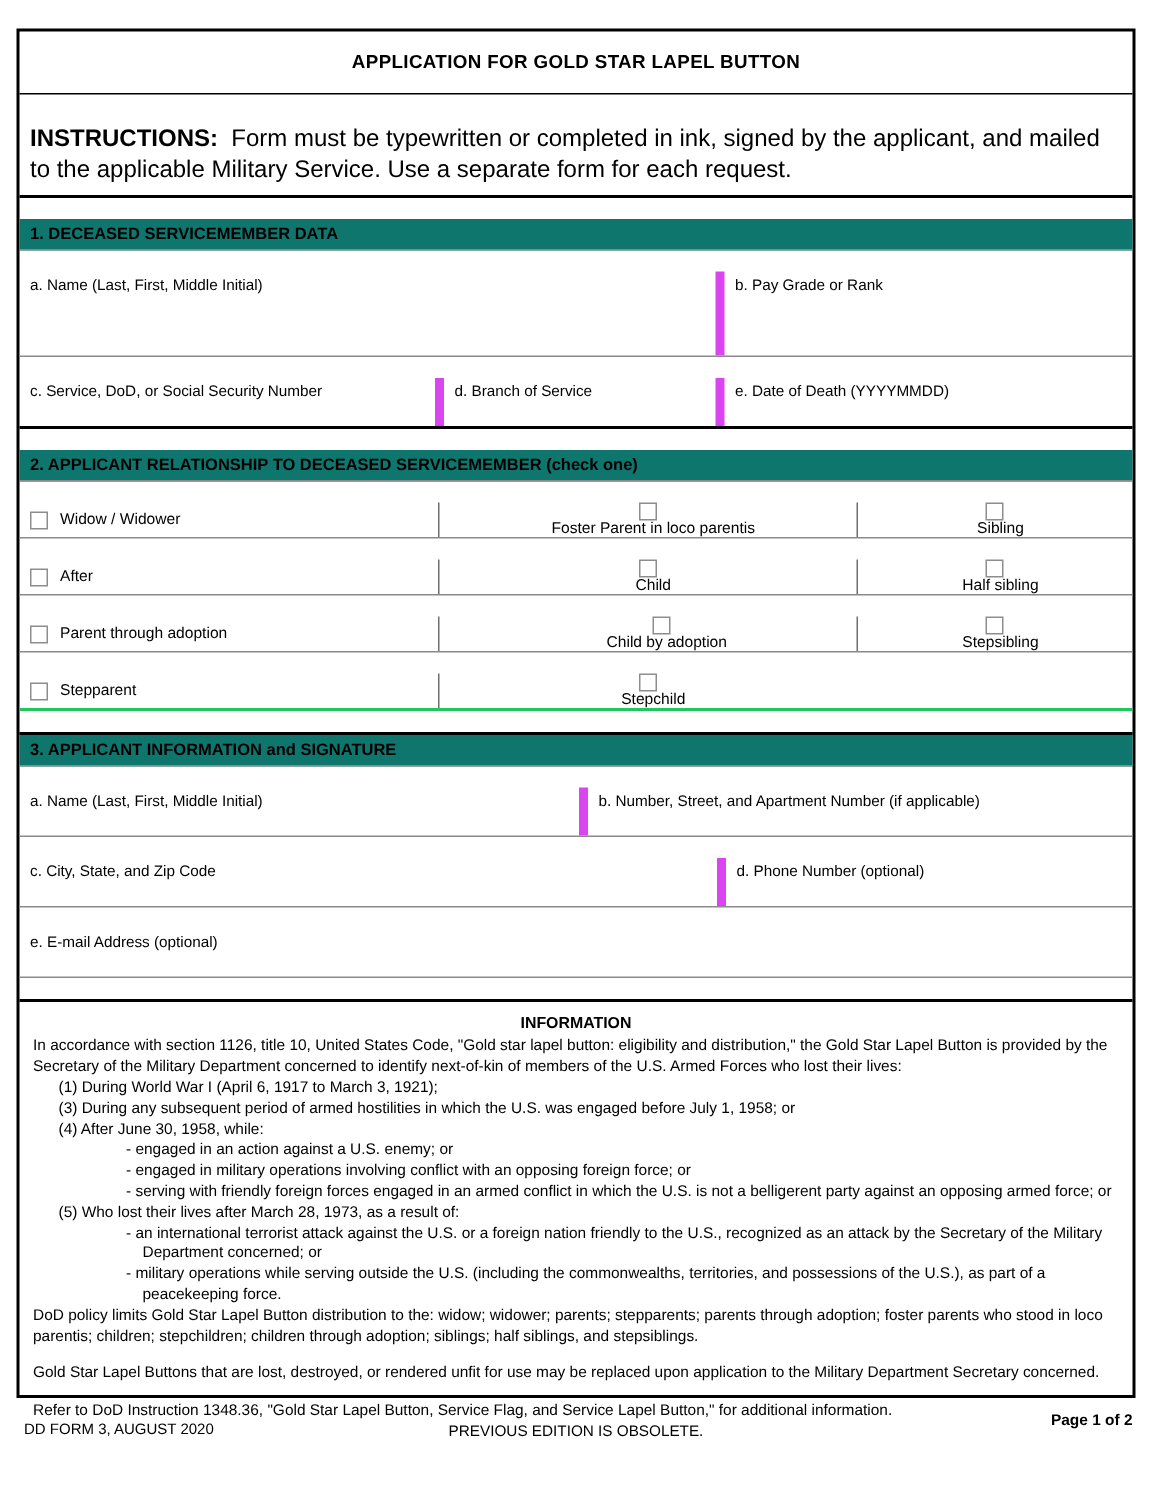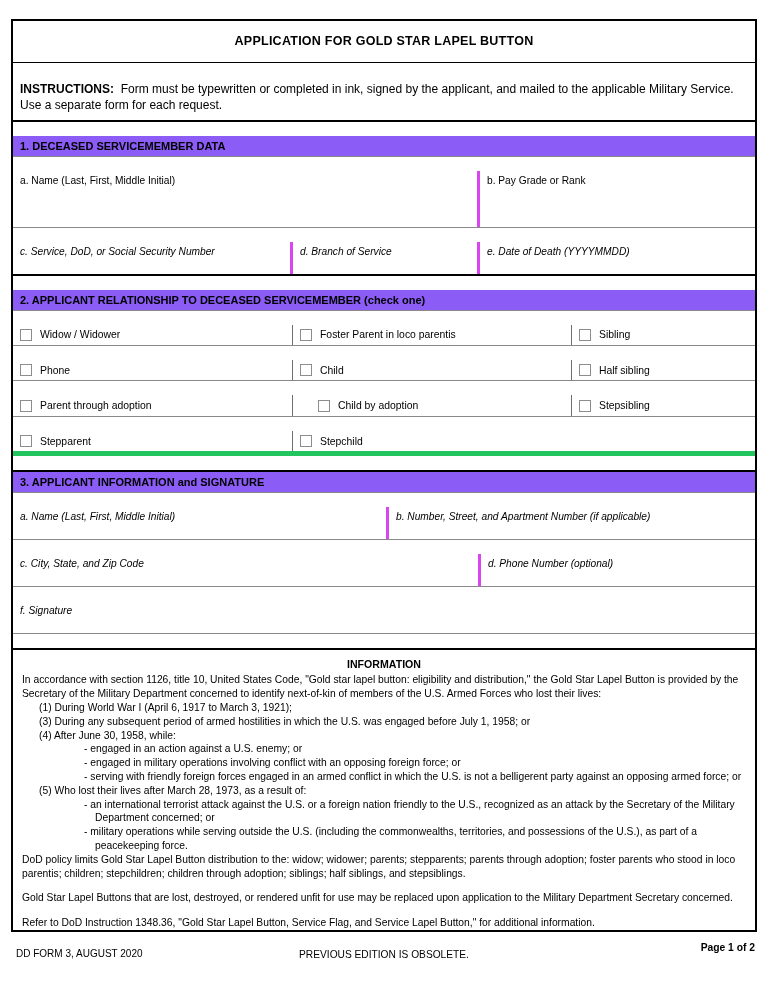--- a/index.html
+++ b/index.html
@@ -42,67 +42,67 @@
     font-size: 12.5px;
     font-weight: bold;
     letter-spacing: 0.25px;
     padding: 13px 0 14px 0;
   }
 
   
   .instructions {
     border-bottom: 2px solid #000;
     padding: 5px 7px 6px 7px;
-    font-size: 12px;
+    font-size: 16px;
     line-height: 1.32;
   }
   .instructions b { font-weight: bold; }
 
   
   .section-head {
     font-size: 11px;
     font-weight: bold;
     padding: 4px 0 4px 7px;
     border-bottom: 1px solid #8a8a8a;
-    background: #8b5cf6;
+    background: #0f766e;
   }
   .section-head.thick-top { border-top: 2px solid #000; }
 
   
   .frow {
     display: flex;
     border-bottom: 1px solid #8a8a8a;
   }
   .frow.last { border-bottom: 2px solid #000; }
   .fcell {
     box-sizing: border-box;
     padding: 4px 0 0 7px;
     font-size: 10.2px;
     line-height: 1.25;
     position: relative;
   }
-  .fcell + .fcell { border-left: 3px solid #d946ef; }
+  .fcell + .fcell { border-left: 6px solid #d946ef; }
   .h-tall { height: 56px; }
-  .h-mid  { height: 32px; font-style: italic; }
+  .h-mid  { height: 32px; }
 
   
   .cbrow {
     display: flex;
     border-bottom: 1px solid #8a8a8a;
     height: 32px;
   }
-  .cbrow.last { border-bottom: 5px solid #22c55e; }
+  .cbrow.last { border-bottom: 2px solid #22c55e; }
   .cbcell {
     box-sizing: border-box;
     display: flex;
     align-items: center;
     padding-left: 7px;
     font-size: 10.4px;
   }
-  .cbcell.div { border-left: 1px solid #6f6f6f; }
+  .cbcell.div { border-left: 1px solid #6f6f6f; flex-direction: column; }
   .cbcell.nodiv { border-left: none; }
   .cbox {
     width: 10px;
     height: 10px;
     border: 1px solid #8d8d8d;
     background: #fff;
     margin-right: 8px;
     flex: 0 0 auto;
     display: inline-block;
   }
@@ -205,21 +205,21 @@
       </div>
       <div class="cbcell div" style="width:184px;">
         <span class="cbox"></span>
         <span>Sibling</span>
       </div>
     </div>
 
     <div class="cbrow">
       <div class="cbcell" style="width:279px;">
         <span class="cbox"></span>
-        <span>Phone</span>
+        <span>After</span>
       </div>
       <div class="cbcell div" style="width:279px;">
         <span class="cbox"></span>
         <span>Child</span>
       </div>
       <div class="cbcell div" style="width:184px;">
         <span class="cbox"></span>
         <span>Half sibling</span>
       </div>
     </div>
@@ -265,22 +265,22 @@
     <div class="frow">
       <div class="fcell h-mid" style="width:465px;">
         <span>c. City, State, and Zip Code</span>
       </div>
       <div class="fcell h-mid" style="width:277px;">
         <span>d. Phone Number (optional)</span>
       </div>
     </div>
 
     <div class="frow">
-      <div class="fcell h-mid" style="width:369px;">
-        <span>f. Signature</span>
+      <div class="fcell h-mid" style="width:373px;">
+        <span>e. E-mail Address (optional)</span>
       </div>
     </div>
 
     <div class="info-block">
       <div class="info-title">INFORMATION</div>
       <p class="info-p">In accordance with section 1126, title 10, United States Code, "Gold star lapel button: eligibility and distribution," the Gold Star Lapel Button is provided by the Secretary of the Military Department concerned to identify next-of-kin of members of the U.S. Armed Forces who lost their lives:</p>
       <div class="lvl1">
         <span class="hang">(1) During World War I (April 6, 1917 to March 3, 1921);</span>
         <span class="hang">(3) During any subsequent period of armed hostilities in which the U.S. was engaged before July 1, 1958; or</span>
         <span class="hang">(4) After June 30, 1958, while:</span>

